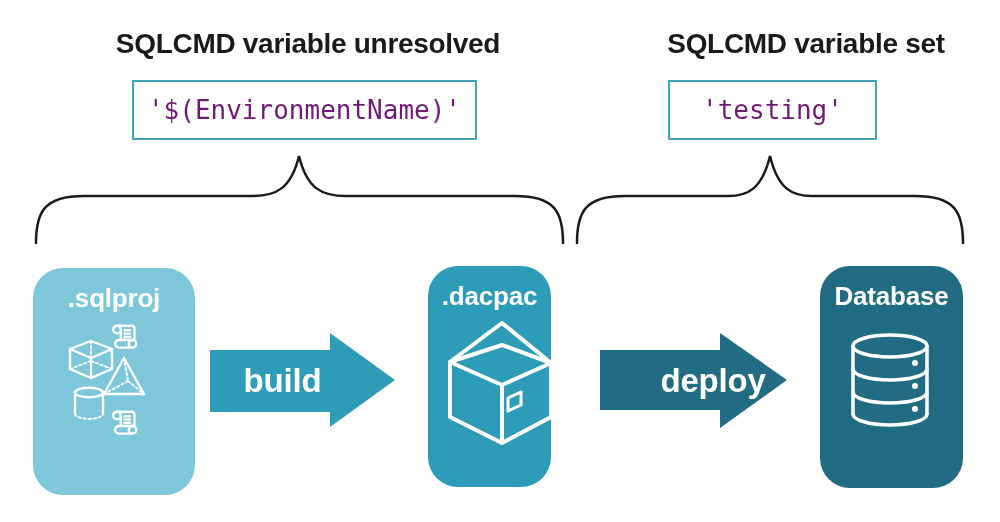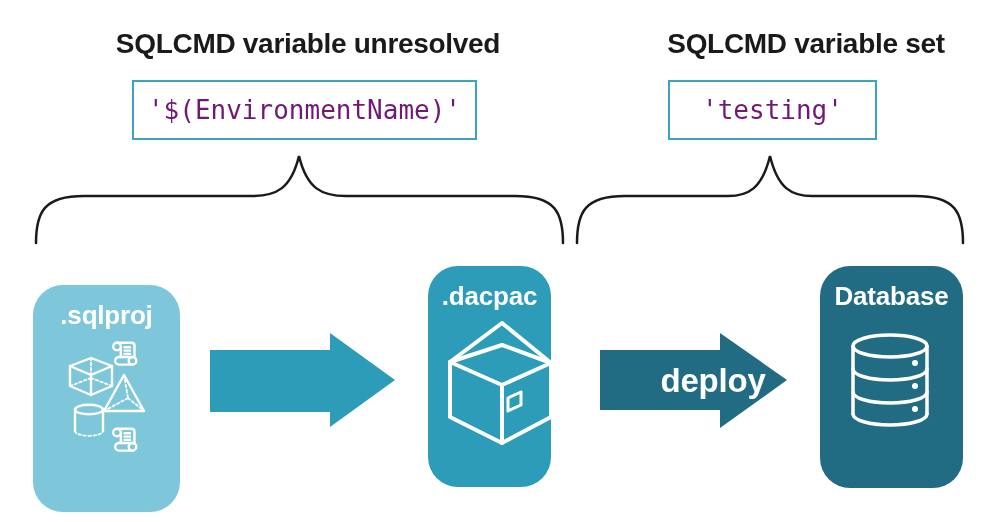--- a/index.html
+++ b/index.html
@@ -6,21 +6,21 @@
   .canvas{position:relative;width:1000px;height:522px;background:#ffffff;overflow:hidden;
           font-family:"Liberation Sans",sans-serif;}
   .heading{position:absolute;top:28px;font-size:28px;font-weight:700;color:#1a1a1a;
            text-align:center;letter-spacing:-0.3px;white-space:nowrap;}
   .codebox{position:absolute;top:80px;height:60px;background:#ffffff;border:2px solid #3EA3BC;
            box-sizing:border-box;display:flex;align-items:center;justify-content:center;
            font-family:"DejaVu Sans Mono","Liberation Mono",monospace;font-size:26px;color:#701a75;
            white-space:pre;}
   .abs{position:absolute;}
   .node{position:absolute;border-radius:30px;}
-  .node-sqlproj{left:33px;top:285px;width:147px;height:227px;background:#7EC7DA;}
+  .node-sqlproj{left:33px;top:268px;width:162px;height:227px;background:#7EC7DA;}
   .node-dacpac{left:428px;top:266px;width:123px;height:221px;background:#2C9CB8;}
   .node-database{left:820px;top:266px;width:143px;height:222px;background:#216C83;}
   .node-label{position:absolute;top:15px;left:0;right:0;text-align:center;color:#ffffff;
               font-weight:700;font-size:26px;letter-spacing:-0.2px;}
   .arrow-label{position:absolute;display:flex;align-items:center;justify-content:center;
                color:#ffffff;font-weight:700;font-size:33px;letter-spacing:-0.2px;}
   .icon-svg{position:absolute;left:0;top:0;}
 </style>
 </head>
 <body>
@@ -71,20 +71,21 @@
         <path d="M42,146 A14,4.8 0 0 0 70,146" stroke-dasharray="2.5 2.5" stroke-width="1.8"></path>
       </g>
 
       <use href="#scroll" x="77" y="140"></use>
     </svg>
   </div>
 
   <svg class="abs" style="left:205px;top:328px;" width="195" height="104" viewBox="0 0 195 104">
     <polygon points="5,22 125,22 125,5 190,52 125,99 125,84 5,84" fill="#2C9CB8"></polygon>
   </svg>
+  <div class="arrow-label" style="left:210px;top:355px;width:145px;height:52px;">build</div>
 
   <div class="node node-dacpac">
     <div class="node-label">.dacpac</div>
     <svg class="icon-svg" width="144" height="221" viewBox="0 0 144 221" fill="none" stroke="#ffffff" stroke-width="4" stroke-linecap="round" stroke-linejoin="round">
       <path d="M74,57 L123,97 L123,151 L74,177 L22,151 L22,96 Z"></path>
       <path d="M22,96 L74,119 L123,97 M74,119 L74,177"></path>
       <path d="M22,96 L74,79 L123,97"></path>
       <path d="M80,132 L93,126 L93,139 L80,145 Z" stroke-width="3"></path>
     </svg>
   </div>

